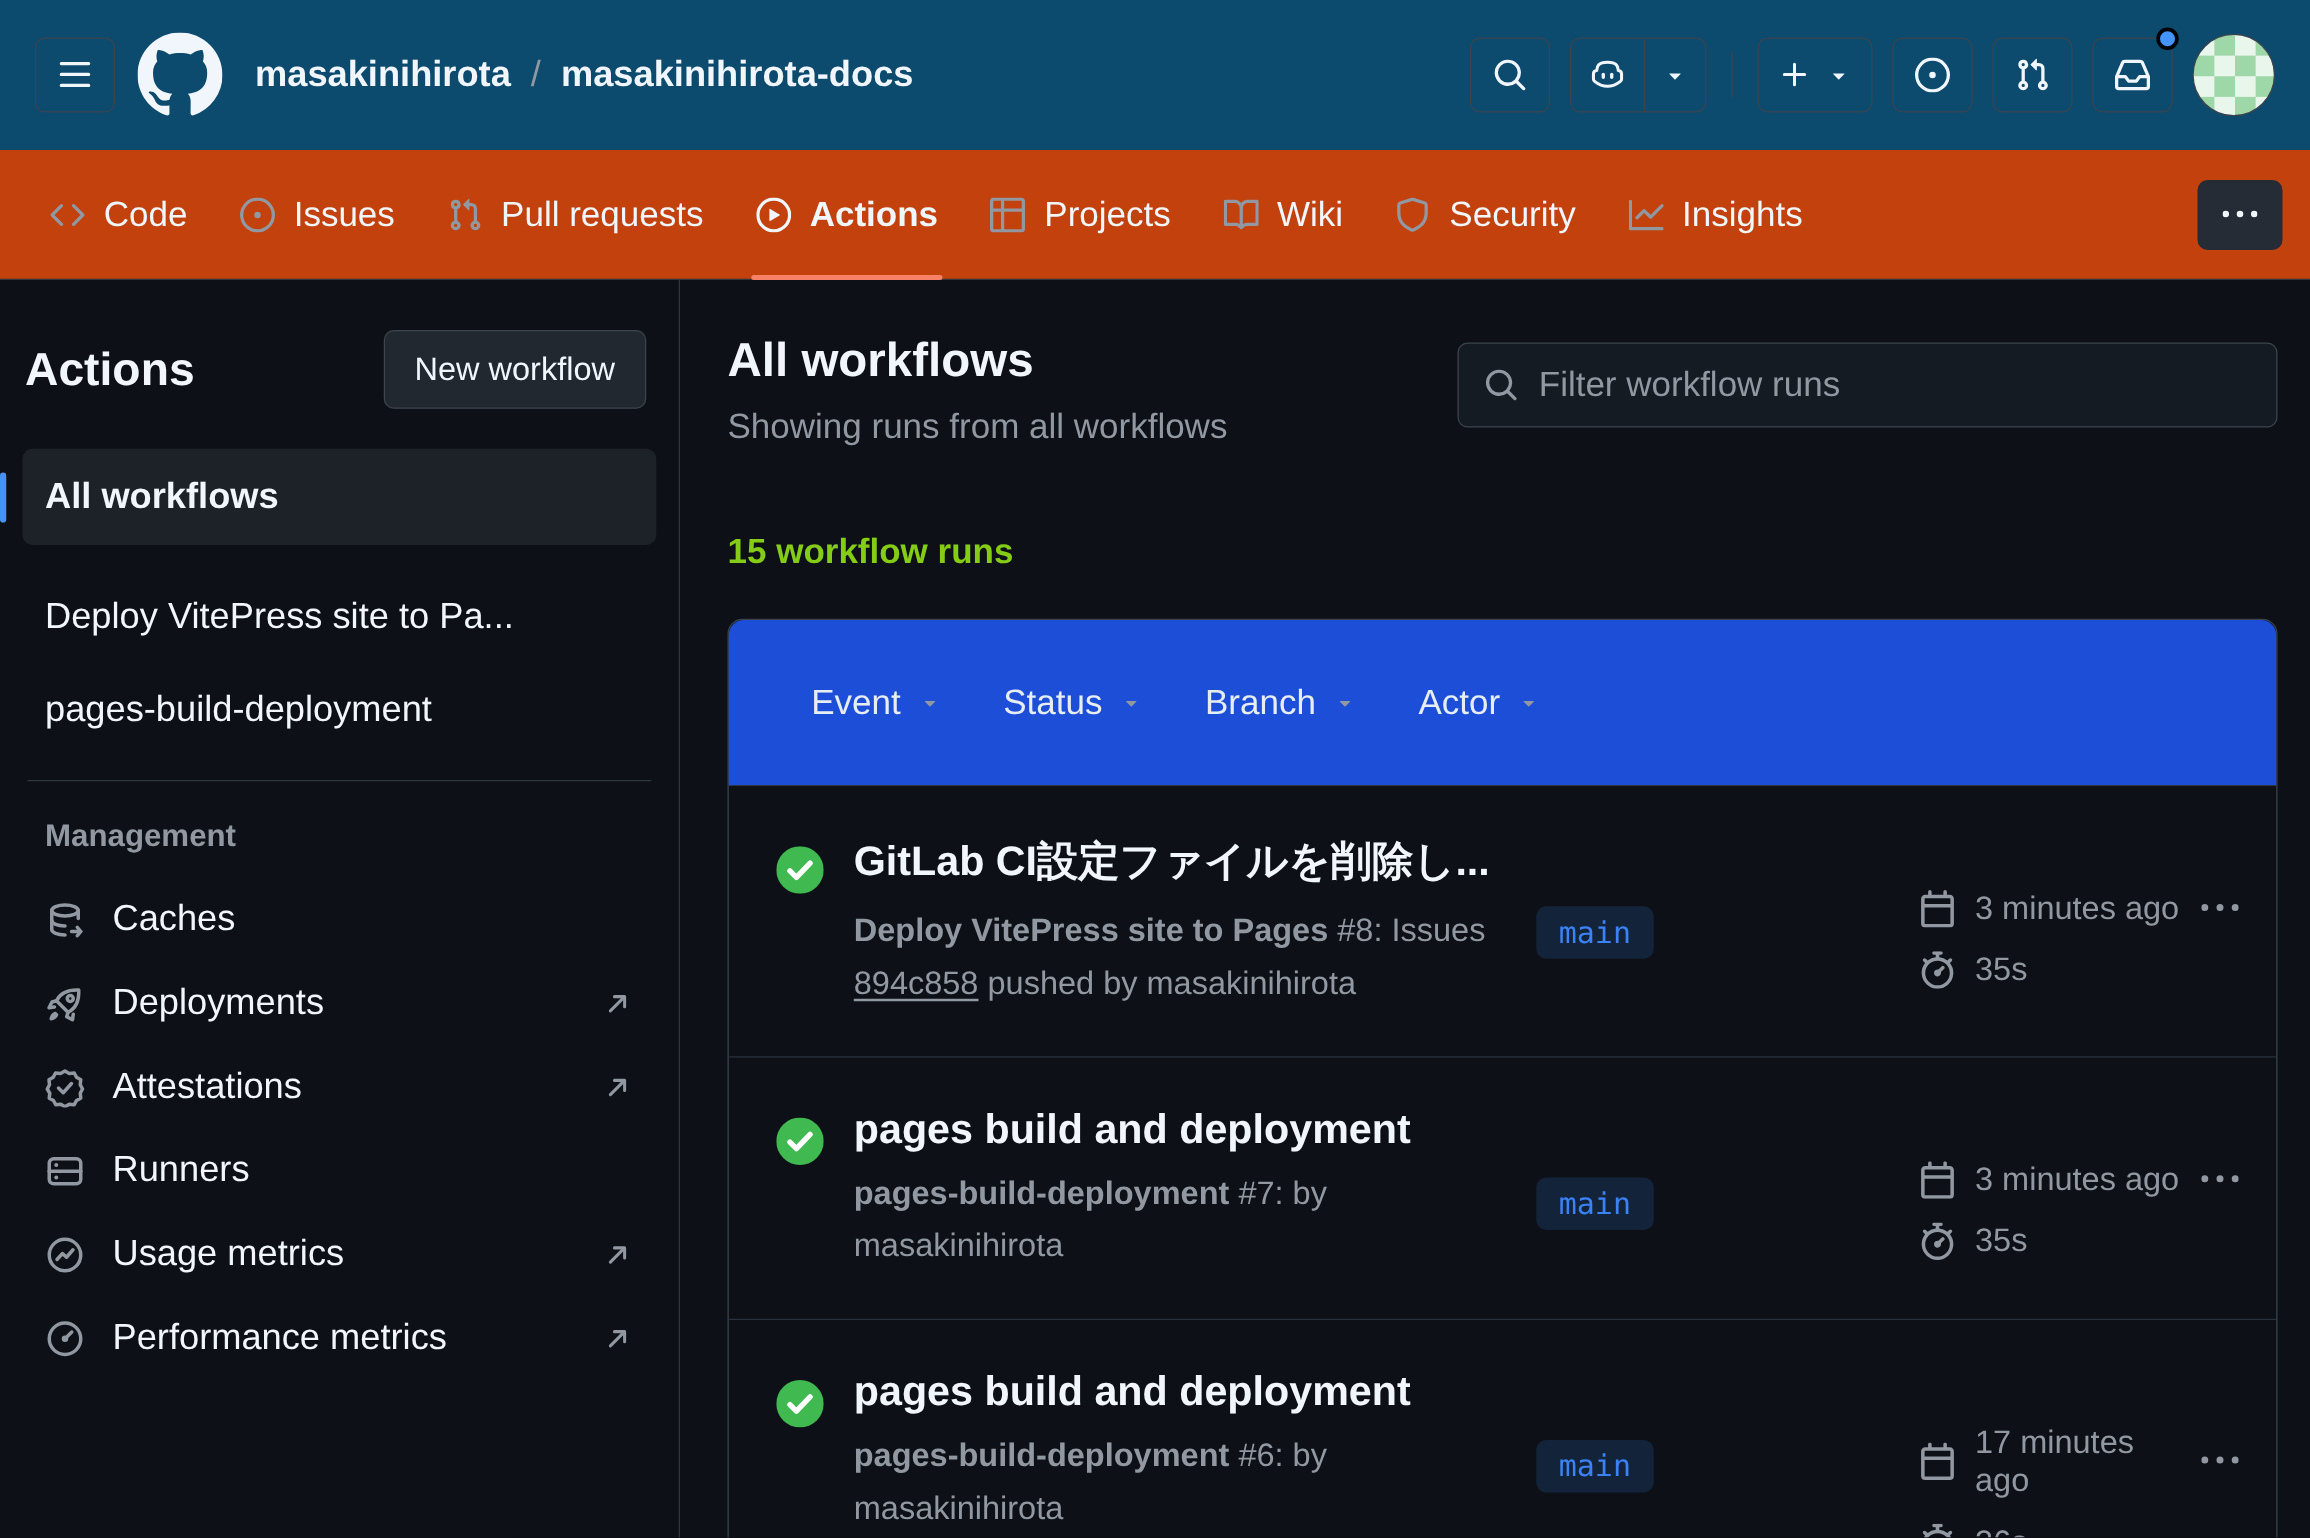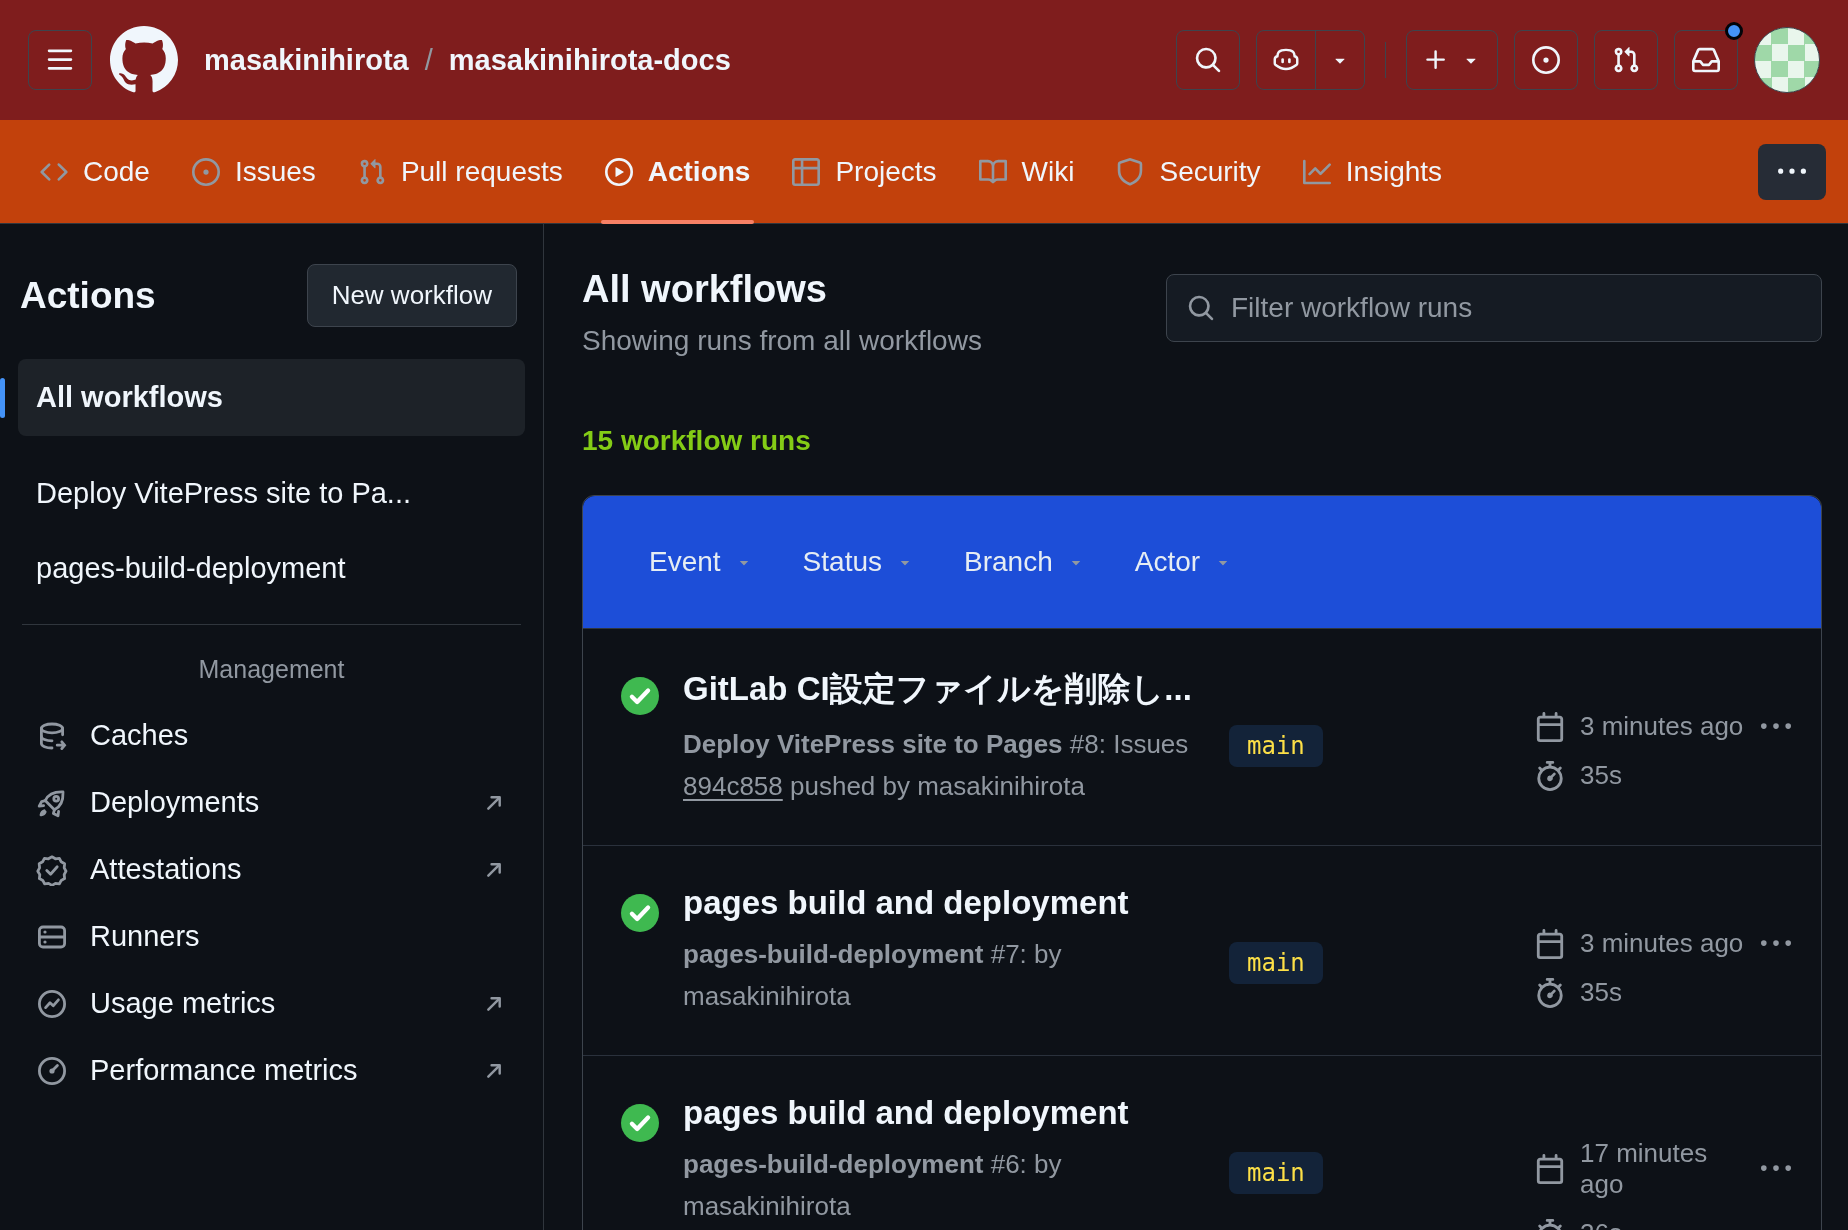--- a/index.html
+++ b/index.html
@@ -7,21 +7,21 @@
   body {
     background:#0d1117; color:#f0f6fc;
     font-family:"Liberation Sans","DejaVu Sans",sans-serif;
     overflow:hidden; display:flex; flex-direction:column;
   }
   a { color:inherit; text-decoration:none; cursor:pointer; }
   button { font-family:inherit; background:none; border:none; color:inherit; cursor:pointer; }
   svg { display:block; }
 
   
-  .app-header { background:#7f1d1d; display:flex; align-items:center; gap:18px; padding:26px 28px; flex:0 0 auto; }
+  .app-header { background:#0c4a6e; display:flex; align-items:center; gap:18px; padding:26px 28px; flex:0 0 auto; }
   .icon-btn { width:64px; height:60px; border:1px solid #3d444d; border-radius:8px;
     display:flex; align-items:center; justify-content:center; color:#f0f6fc; background:transparent; }
   .gh-logo { color:#f0f6fc; display:flex; align-items:center; }
   .breadcrumb { display:flex; align-items:center; gap:16px; font-size:29px; margin-left:8px; white-space:nowrap; }
   .breadcrumb .owner { font-weight:600; }
   .breadcrumb .sep { color:#9198a1; font-weight:400; }
   .breadcrumb .repo { font-weight:700; }
   .header-right { margin-left:auto; display:flex; align-items:center; gap:16px; }
   .split-btn { display:flex; align-items:stretch; height:60px; border:1px solid #3d444d; border-radius:8px; overflow:hidden; }
   .split-btn .part { display:flex; align-items:center; justify-content:center; padding:0 14px; color:#f0f6fc; }
@@ -58,21 +58,21 @@
   .sb-title { font-size:37px; font-weight:600; }
   .new-workflow-btn { background:#212830; border:1px solid #3d444d; border-radius:8px; padding:15px 24px;
     font-size:26px; font-weight:500; color:#f0f6fc; }
   .sb-selected { margin-top:32px; position:relative; background:rgba(177,186,196,0.10); border-radius:8px;
     padding:22px 18px; font-size:29px; font-weight:700; }
   .sel-bar { position:absolute; left:-18px; top:50%; transform:translateY(-50%); width:5px; height:40px;
     border-radius:4px; background:#4493f8; }
   .sb-links { margin-top:20px; }
   .sb-link { display:block; padding:21px 18px; font-size:29px; color:#f0f6fc; border-radius:8px; }
   .sb-divider { height:1px; background:#30363d; margin:18px 4px 12px; border:none; }
-  .sb-section { padding:18px; font-size:25px; font-weight:400; color:#9198a1;text-align:center; }
+  .sb-section { padding:18px; font-size:25px; font-weight:700; color:#9198a1; }
   .mgmt-item { display:flex; align-items:center; gap:22px; padding:17px 18px; font-size:29px; color:#f0f6fc; border-radius:8px; }
   .mgmt-icon { color:#9198a1; display:flex; }
   .ext-arrow { margin-left:auto; color:#9198a1; display:flex; }
 
   
   .main { flex:1 1 auto; min-width:0; padding:44px 26px 0 38px; overflow:hidden; }
   .main-top { display:flex; justify-content:space-between; align-items:flex-start; }
   .page-title { font-size:38px; font-weight:600; }
   .page-subtitle { margin-top:14px; font-size:28px; color:#9198a1; }
   .filter-box { width:656px; height:68px; margin-top:6px; background:#151b23; border:1px solid #3d444d;
@@ -89,21 +89,21 @@
 
   .run-row { display:flex; padding:38px 30px 38px 38px; }
   .run-row + .run-row { border-top:1px solid #2a313c; }
   .run-status { flex:0 0 auto; margin-top:10px; }
   .run-main { margin-left:24px; width:522px; flex:0 0 auto; }
   .run-title { display:block; font-size:33px; font-weight:700; color:#f0f6fc; white-space:nowrap; overflow:hidden; }
   .run-desc { margin-top:12px; font-size:26px; line-height:1.6; color:#9198a1; }
   .wf-name { font-weight:600; }
   .commit-link { text-decoration:underline; text-underline-offset:4px; }
   .run-branch { flex:0 0 auto; width:200px; padding-top:58px; margin-left:24px; }
-  .branch-badge { font-family:"DejaVu Sans Mono","Liberation Mono",monospace; font-size:24px; color:#fde047;
+  .branch-badge { font-family:"DejaVu Sans Mono","Liberation Mono",monospace; font-size:24px; color:#3b82f6;
     background:rgba(56,139,253,0.15); padding:7px 18px; border-radius:8px; display:inline-block; }
   .run-meta { margin-left:auto; width:256px; padding-top:44px; color:#9198a1; font-size:26px; flex:0 0 auto; }
   .meta-line { display:flex; align-items:center; gap:15px; }
   .meta-line .micon { color:#9198a1; display:flex; }
   .kebab-btn { margin-left:auto; color:#9198a1; }
   .meta-line2 { margin-top:18px; }
 </style>
 </head>
 <body>
 

